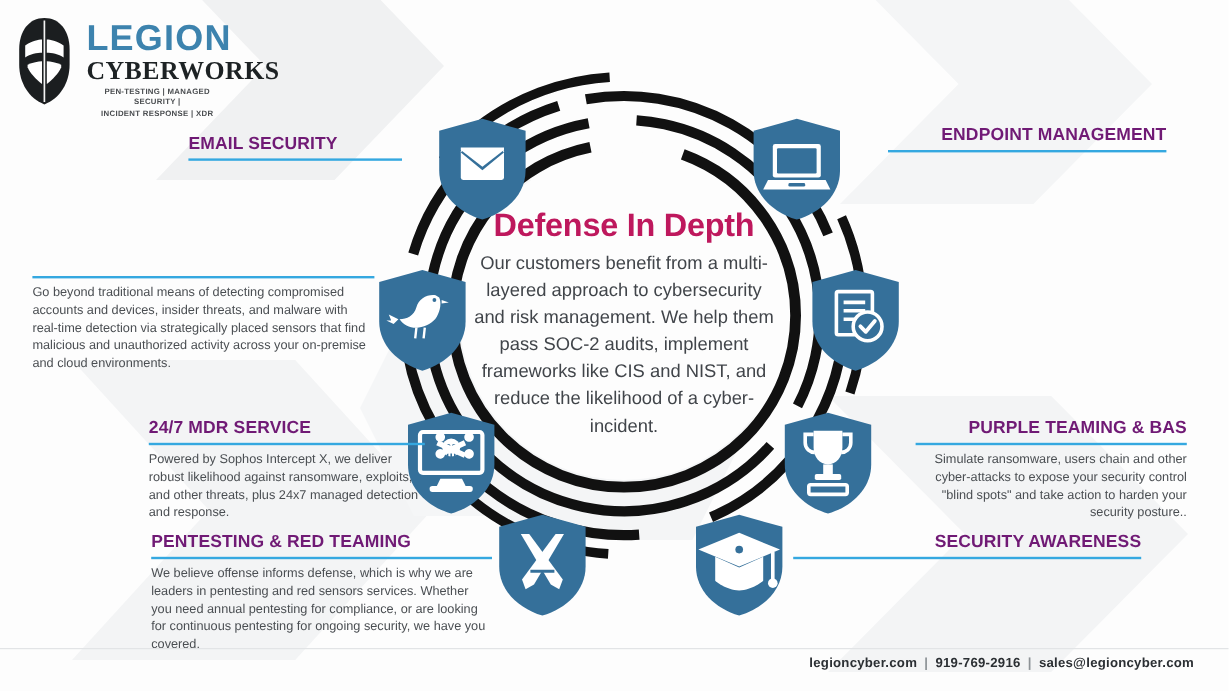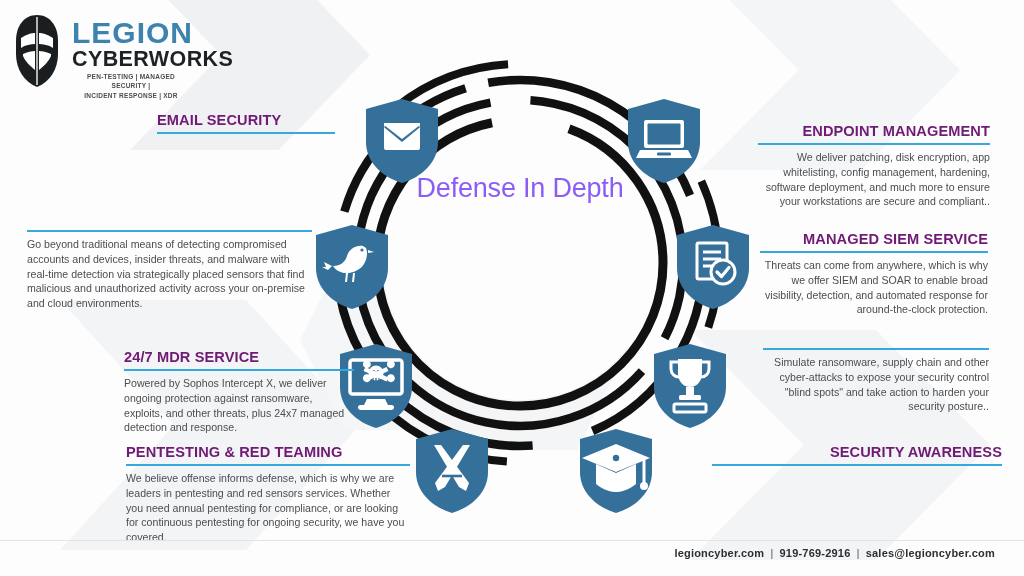--- a/index.html
+++ b/index.html
@@ -22,35 +22,35 @@
   
   #logo{position:absolute;left:14px;top:14px;z-index:6;display:flex;align-items:flex-start;}
   #helmet{width:46px;height:74px;flex:0 0 46px;}
   #logotext{margin-left:12px;padding-top:4px;}
   .logo-legion{
     font-size:30px;line-height:30px;font-weight:bold;color:#3d83ae;
     letter-spacing:1px;font-family:"Liberation Sans",sans-serif;
   }
   .logo-cyber{
     font-size:21.5px;line-height:23px;font-weight:bold;color:#1d2224;
-    letter-spacing:0.4px;font-family:Liberation Sans, sans-serif;
+    letter-spacing:0.4px;font-family:Liberation Serif, serif;
   }
   .logo-tag{
     font-size:6.5px;line-height:8.5px;color:#4a4d50;letter-spacing:0.25px;
     text-align:center;font-weight:bold;padding-top:2px;width:118px;
   }
 
   
   #ringwrap{position:absolute;left:317px;top:60px;width:406px;height:406px;z-index:2;}
   #ringwrap svg{display:block;}
   #centertext{
     position:absolute;left:392px;top:172px;width:256px;z-index:3;text-align:center;
   }
   #centertext .did-title{
-    font-size:27px;font-weight:normal;color:#8b5cf6;line-height:32px;margin-bottom:5px;
+    font-size:27px;font-weight:bold;color:#be185d;line-height:32px;margin-bottom:5px;
     letter-spacing:-0.2px;
   }
   #centertext .did-body{
     font-size:15.3px;line-height:22.6px;color:#41454a;
   }
 
   
   .shield{position:absolute;z-index:4;width:76px;height:86px;}
   .shield svg{display:block;}
 
@@ -119,20 +119,21 @@
 
         <circle cx="203" cy="203" r="199" stroke-width="8" stroke-dasharray="120 240 150 260 140 300" transform="rotate(-128 203 203)"></circle>
       </g>
 
       <circle cx="203" cy="203" r="137" fill="#fdfdfd"></circle>
     </svg>
   </div>
 
   <div id="centertext">
     <div class="did-title">Defense In Depth</div>
+    <div class="did-body">Our customers benefit from a multi-layered approach to cybersecurity and risk management.  We help them pass SOC-2 audits, implement frameworks like CIS and NIST, and reduce the likelihood of a cyber-incident.</div>
   </div>
 
   <div class="shield" style="left:364px;top:98px;">
     <svg viewBox="0 0 76 86">
       <path d="M38 1 L74 11 L74 44 C74 64 58 79 38 85 C18 79 2 64 2 44 L2 11 Z" fill="#35709a"></path>
       <rect x="20" y="26" width="36" height="26" rx="2" fill="#ffffff"></rect>
       <path d="M21 28 L38 42 L55 28" fill="none" stroke="#35709a" stroke-width="3"></path>
       <path d="M20 27 L38 41 L56 27 L56 25 L20 25 Z" fill="#ffffff"></path>
     </svg>
   </div>
@@ -221,47 +222,42 @@
   </div>
 
   <div class="block left" style="left:27px;top:230px;width:285px;">
     <div class="rule"></div>
     <p>Go beyond traditional means of detecting compromised accounts and devices, insider threats, and malware with real-time detection via strategically placed sensors that find malicious and unauthorized activity across your on-premise and cloud environments.</p>
   </div>
 
   <div class="block left" style="left:124px;top:348px;width:230px;">
     <h3>24/7 MDR SERVICE</h3>
     <div class="rule"></div>
-    <p>Powered by Sophos Intercept X, we deliver ongoing protection against ransomware, exploits, and other threats, plus 24x7 managed detection and response.</p>
+    <p>Powered by Sophos Intercept X, we deliver robust likelihood against ransomware, exploits, and other threats, plus 24x7 managed detection and response.</p>
   </div>
 
   <div class="block left" style="left:126px;top:443px;width:284px;">
     <h3>PENTESTING &amp; RED TEAMING</h3>
     <div class="rule"></div>
     <p>We believe offense informs defense, which is why we are leaders in pentesting and red sensors services. Whether you need annual pentesting for compliance, or are looking for continuous pentesting for ongoing security, we have you covered.</p>
   </div>
 
-  <div class="block right" style="left:740px;top:122px;width:232px;margin-left:18px;">
+  <div class="block right" style="left:740px;top:104px;width:232px;">
     <h3>ENDPOINT MANAGEMENT</h3>
     <div class="rule"></div>
-    <p>We deliver patching, disk encryption, app whitelisting, config management, hardening, software deployment, and much more to ensure your workstations are secure and compliant..</p>
-  </div>
-
-  <div class="block right" style="left:760px;top:230px;width:228px;">
-    <h3>MANAGED SIEM SERVICE</h3>
-    <div class="rule"></div>
-    <p>Threats can come from anywhere, which is why we offer SIEM and SOAR to enable broad visibility, detection, and automated response for around-the-clock protection.</p>
-  </div>
+  </div>
+
 
   <div class="block right" style="left:763px;top:348px;width:226px;">
-    <div class="rule"></div>
-    <p>Simulate ransomware, supply chain and other cyber-attacks to expose your security control "blind spots" and take action to harden your security posture..</p>
-  </div>
-
-  <div class="block right" style="left:712px;top:443px;width:290px;">
+    <h3>PURPLE TEAMING &amp; BAS</h3>
+    <div class="rule"></div>
+    <p>Simulate ransomware, users chain and other cyber-attacks to expose your security control "blind spots" and take action to harden your security posture..</p>
+  </div>
+
+  <div class="block right" style="left:661px;top:443px;width:290px;">
     <h3>SECURITY AWARENESS</h3>
     <div class="rule"></div>
   </div>
 
   <div id="footerline"></div>
   <div id="footer">
     <span>legioncyber.com</span><span class="sep">|</span><span>919-769-2916</span><span class="sep">|</span><span>sales@legioncyber.com</span>
   </div>
 
 </div>

